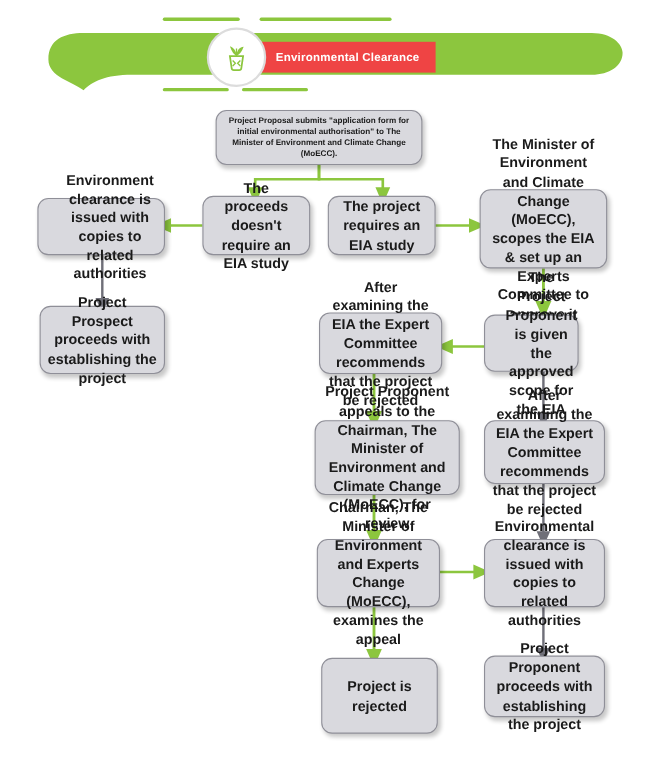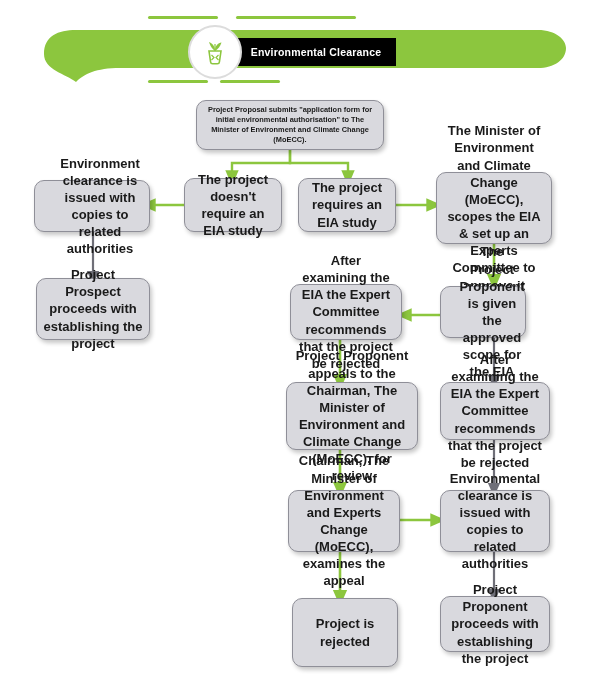--- a/index.html
+++ b/index.html
@@ -27,21 +27,21 @@
     left: 0; top: 0;
     width: 600px;
     height: 96px;
   }
   .banner-dark {
     position: absolute;
     left: 236px;
     top: 38px;
     width: 160px;
     height: 28px;
-    background: #000000;
+    background: #ef4444;
     display: flex;
     align-items: center;
     justify-content: center;
   }
   .banner-dark span {
     color: #ffffff;
     font-size: 10.5px;
     font-weight: bold;
     letter-spacing: 0.2px;
     white-space: nowrap;
@@ -158,21 +158,21 @@
     <path d="M340,552 L340,598" stroke="#8cc63e" stroke-width="2.6" fill="none" marker-end="url(#ag)"></path>
 
     <path d="M494,552 L494,596" stroke="#6f6f78" stroke-width="2.2" fill="none" marker-end="url(#agr)"></path>
   </svg>
 
   <div class="node wide" style="left:196px; top:100px; width:188px; height:50px;">
     <span>Project Proposal submits "application form for initial environmental authorisation" to The Minister of Environment and Climate Change (MoECC).</span>
   </div>
 
   <div class="node" style="left:184px; top:178px; width:98px; height:54px;">
-    <span>The project doesn't require an EIA study</span>
+    <span>The proceeds doesn't require an EIA study</span>
   </div>
 
   <div class="node" style="left:298px; top:178px; width:98px; height:54px;">
     <span>The project requires an EIA study</span>
   </div>
 
   <div class="node" style="left:436px; top:172px; width:116px; height:72px;">
     <span>The Minister of Environment and Climate Change (MoECC), scopes the EIA &amp; set up an Experts Committee to approve it</span>
   </div>
 

